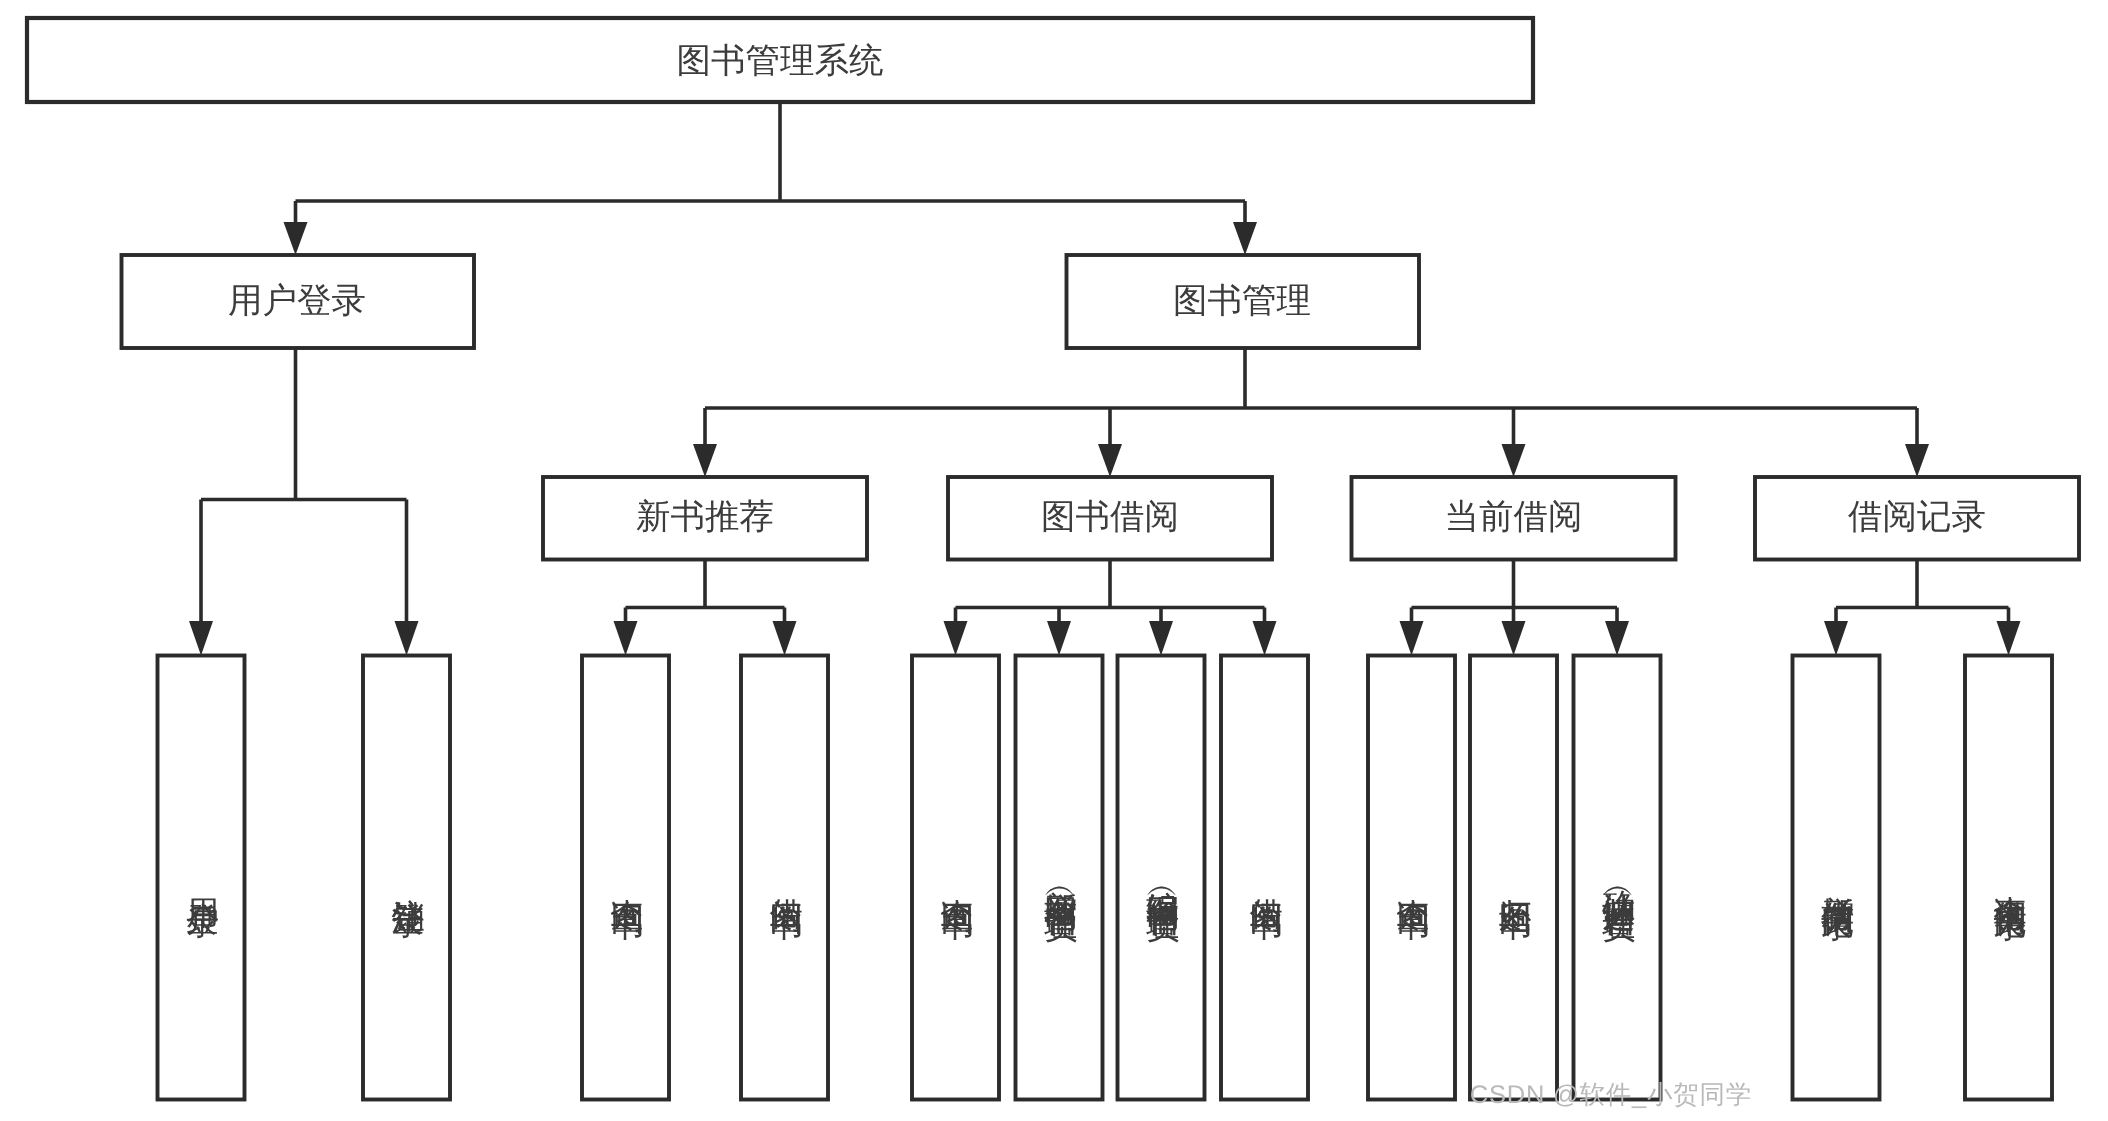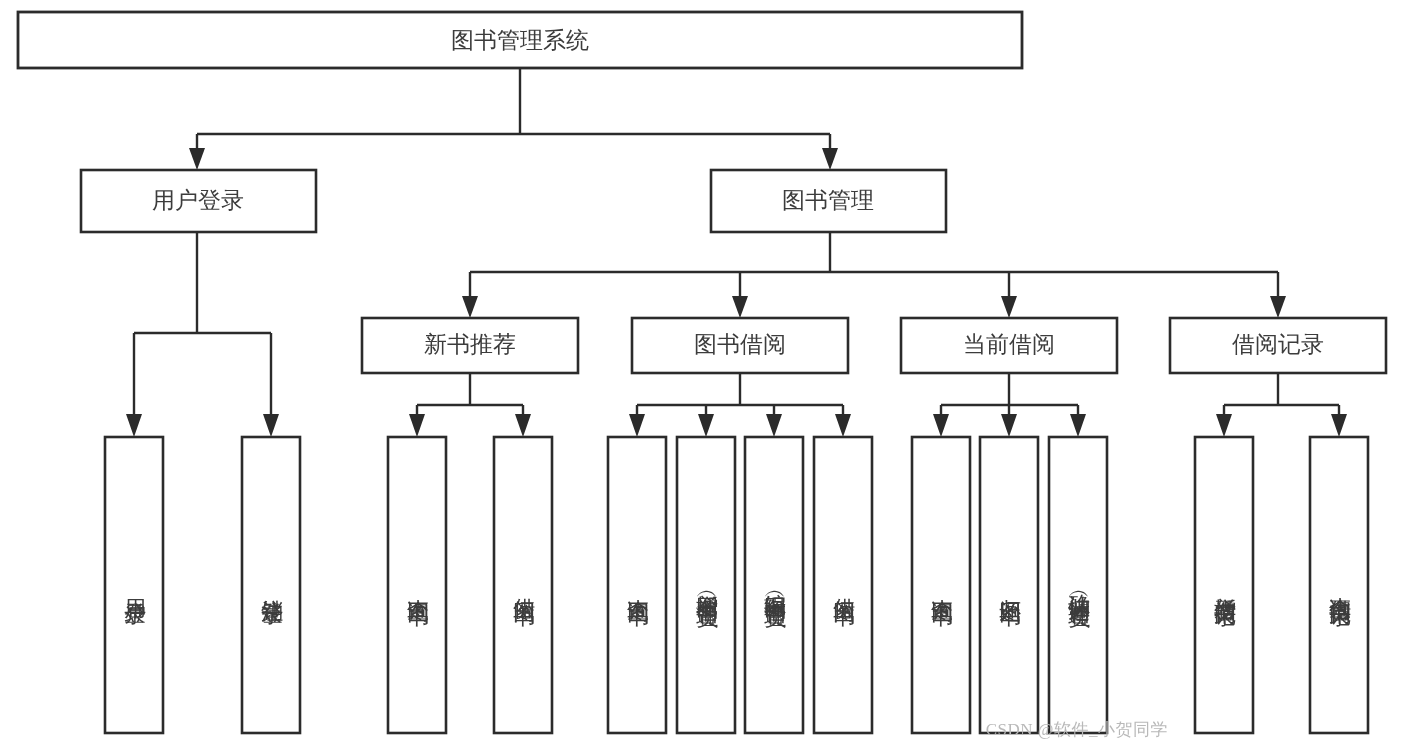--- a/index.html
+++ b/index.html
@@ -56,21 +56,21 @@
     writing-mode: vertical-rl;
     text-orientation: upright;
     letter-spacing: 2px;
   }
   .watermark {
     position: absolute;
     right: 8px;
     bottom: 6px;
     color: #b9b9b9;
     font-size: 17px;
-    font-family: Liberation Serif, serif;
+    font-family: Liberation Sans, sans-serif;
     letter-spacing: 0.5px;
     white-space: nowrap;
     pointer-events: none;
   }
 </style>
 </head>
 <body>
 
 <div id="diagram-root">
   <svg class="flow" viewBox="0 0 1405 747" xmlns="http://www.w3.org/2000/svg">

